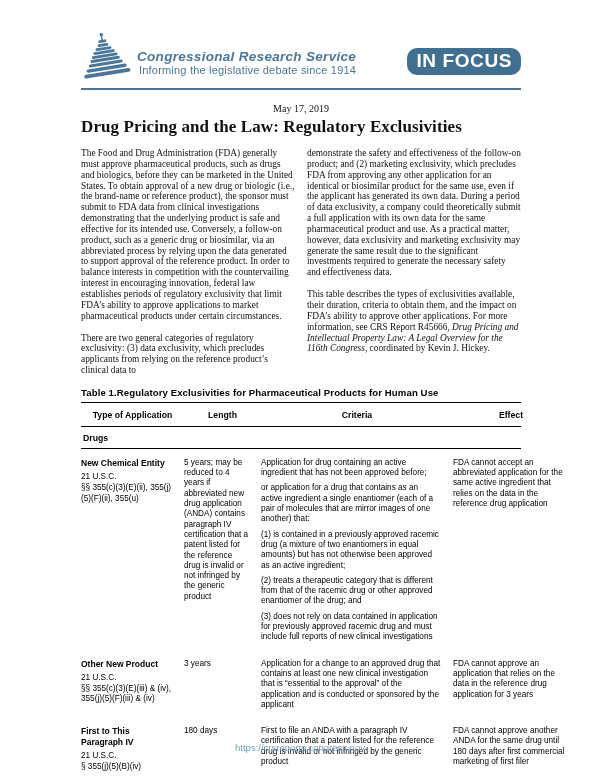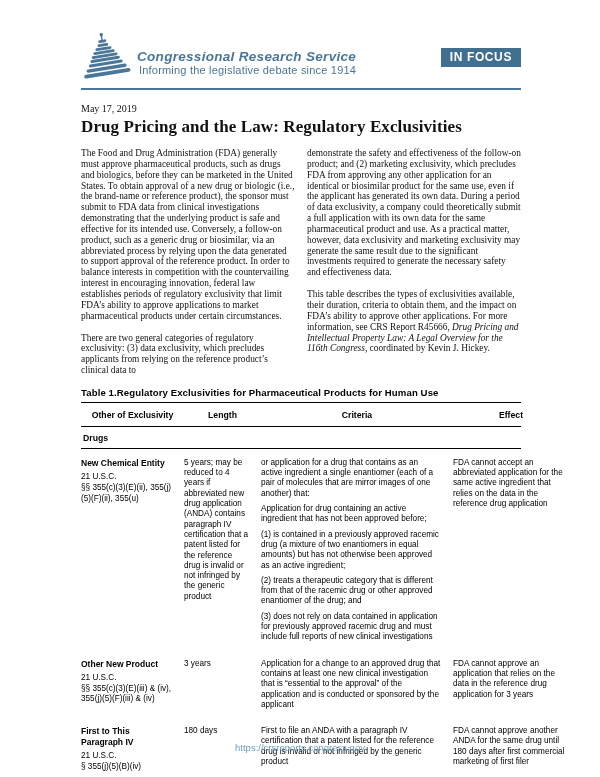--- a/index.html
+++ b/index.html
@@ -18,27 +18,28 @@
   
   .masthead { position:relative; height:56px; }
   .capitol { position:absolute; left:-2px; top:-3px; width:54px; height:62px; }
   .brand-text { position:absolute; left:56px; top:15px; font-family:"Liberation Sans", sans-serif; }
   .org-name { font-weight:bold; font-style:italic; font-size:13.5px; letter-spacing:0.3px; color:#4a7699; white-space:nowrap; }
   .tagline  { font-size:11px; color:#4a7699; margin-top:0; letter-spacing:0.2px;text-align:right; }
   .badge {
     position:absolute; right:0; top:14px;
     background:#406f90; color:#fff;
     font-family:"Liberation Sans", sans-serif;
-    font-weight:bold; font-size:12px; letter-spacing:0.6px;
+    font-weight:bold; font-size:19px; letter-spacing:0.6px;
     padding:2px 9px 3px;
+    border-radius:10px;
   }
   .masthead-rule { border:none; border-top:2.5px solid #4a7699; margin-top:0; position:absolute; left:0; right:0; top:54px; }
 
   
-  .date-line { text-align:left; font-size:10px; margin-top:13px; }
+  .date-line { text-align:center; font-size:10px; margin-top:13px; }
   .doc-title { font-size:17px; font-weight:bold; margin-top:3px; letter-spacing:0.1px; }
 
   
   .columns { display:flex; gap:12px; margin-top:11px; font-size:9.35px; line-height:10.85px; }
   .col { width:238px; }
   .col p + p { margin-top:11px; }
   .report-italic { font-style:italic; }
 
   
   .table-wrap { margin-top:11px; font-family:"Liberation Sans", sans-serif; color:#000; }
@@ -104,40 +105,40 @@
     <div class="col">
       <p>demonstrate the safety and effectiveness of the follow-on product; and (2) marketing exclusivity, which precludes FDA from approving any other application for an identical or biosimilar product for the same use, even if the applicant has generated its own data. During a period of data exclusivity, a company could theoretically submit a full application with its own data for the same pharmaceutical product and use. As a practical matter, however, data exclusivity and marketing exclusivity may generate the same result due to the significant investments required to generate the necessary safety and effectiveness data.</p>
       <p><span>This table describes the types of exclusivities available, their duration, criteria to obtain them, and the impact on FDA’s ability to approve other applications. For more information, see CRS Report R45666, </span><span class="report-italic">Drug Pricing and Intellectual Property Law: A Legal Overview for the 116th Congress</span><span>, coordinated by Kevin J. Hickey.</span></p>
     </div>
   </div>
 
   <div class="table-wrap">
     <div class="table-title">Table 1.Regulatory Exclusivities for Pharmaceutical Products for Human Use</div>
 
     <div class="tgrid-head">
-      <span>Other of Exclusivity</span>
+      <span>Type of Application</span>
       <span>Length</span>
       <span>Criteria</span>
       <span>Effect</span>
     </div>
 
     <div class="section-row">Drugs</div>
 
     <div class="trow">
       <div class="cell">
         <div class="type-name">New Chemical Entity</div>
         <div class="statute">
           <div>21 U.S.C.</div>
           <div>§§ 355(c)(3)(E)(ii), 355(j)(5)(F)(ii), 355(u)</div>
         </div>
       </div>
       <div class="cell">5 years; may be reduced to 4 years if abbreviated new drug application (ANDA) contains paragraph IV certification that a patent listed for the reference drug is invalid or not infringed by the generic product</div>
       <div class="cell criteria">
+        <p>Application for drug containing an active ingredient that has not been approved before;</p>
         <p>or application for a drug that contains as an active ingredient a single enantiomer (each of a pair of molecules that are mirror images of one another)  that:</p>
-        <p>Application for drug containing an active ingredient that has not been approved before;</p>
         <p>(1) is contained in a previously approved racemic drug (a mixture of two enantiomers in equal amounts) but has not otherwise been approved as an active ingredient;</p>
         <p>(2) treats a therapeutic category that is different from that of the racemic drug or other approved enantiomer of the drug; and</p>
         <p>(3) does not rely on data contained in application for previously approved racemic drug and must include full reports of new clinical investigations</p>
       </div>
       <div class="cell">FDA cannot accept an abbreviated  application for the same active ingredient that relies on the data in the reference drug application</div>
     </div>
 
     <div class="trow">
       <div class="cell">
         <div class="type-name">Other New Product</div>

